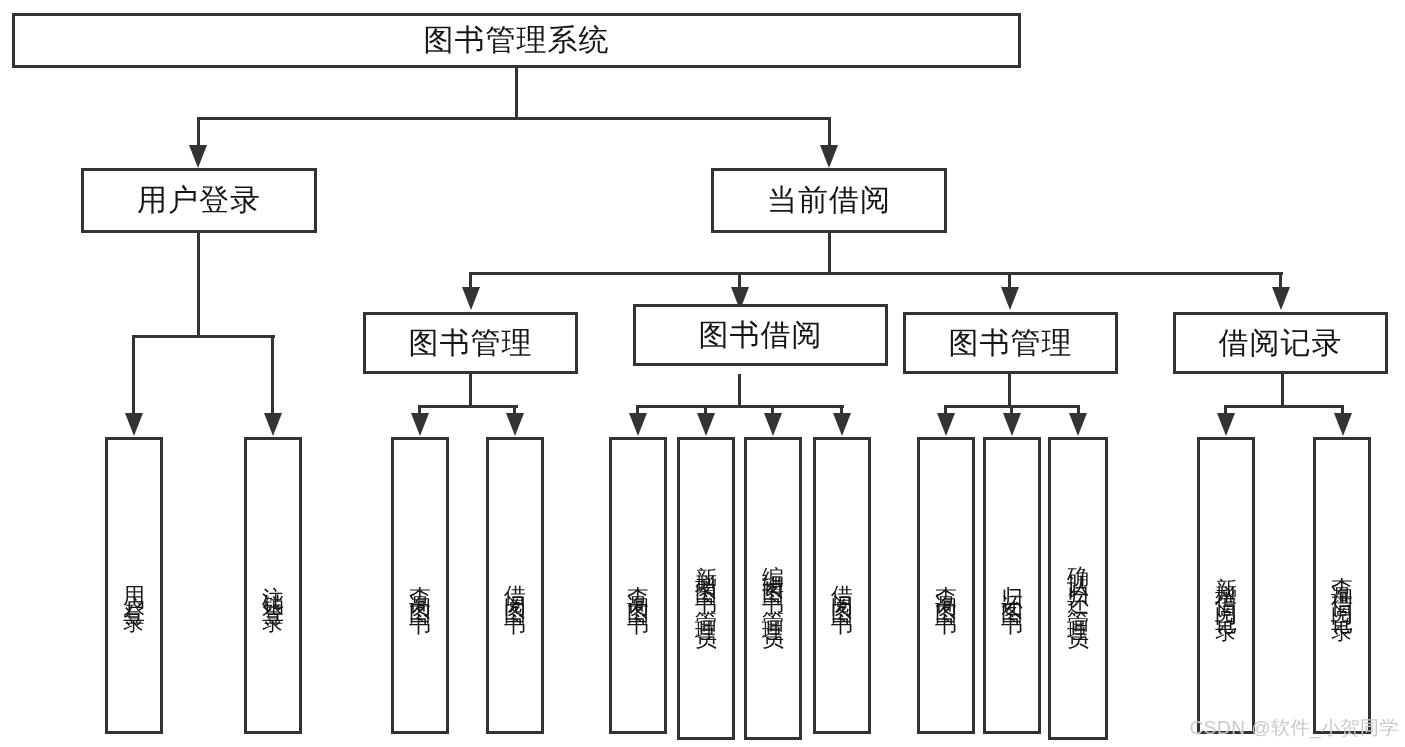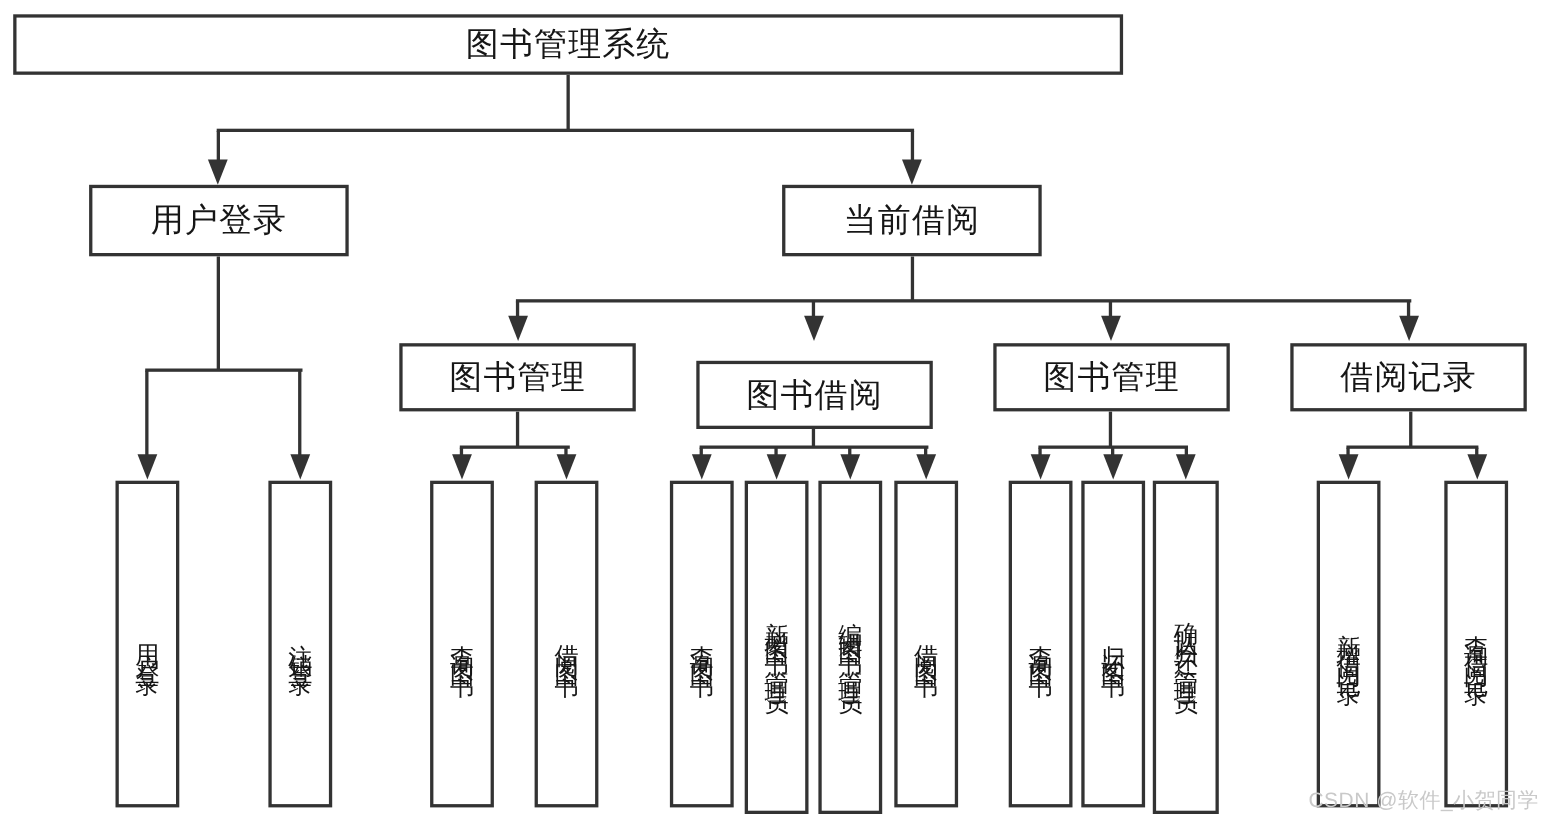--- a/index.html
+++ b/index.html
@@ -92,21 +92,21 @@
     </div>
     <div class="node" style="left: 81px; top: 168px; width: 236px; height: 65px;">
       <span class="hlabel">用户登录</span>
     </div>
     <div class="node" style="left: 711px; top: 168px; width: 236px; height: 65px;">
       <span class="hlabel">当前借阅</span>
     </div>
     <div class="node" style="left: 363px; top: 312px; width: 215px; height: 62px;">
       <span class="hlabel">图书管理</span>
     </div>
-    <div class="node" style="left: 633px; top: 328px; width: 215px; height: 62px;">
+    <div class="node" style="left: 633px; top: 304px; width: 255px; height: 62px;">
       <span class="hlabel">图书借阅</span>
     </div>
     <div class="node" style="left: 903px; top: 312px; width: 215px; height: 62px;">
       <span class="hlabel">图书管理</span>
     </div>
     <div class="node" style="left: 1173px; top: 312px; width: 215px; height: 62px;">
       <span class="hlabel">借阅记录</span>
     </div>
     <div class="node" style="left: 105px; top: 437px; width: 58px; height: 297px;">
       <span class="vlabel">用户登录</span>

